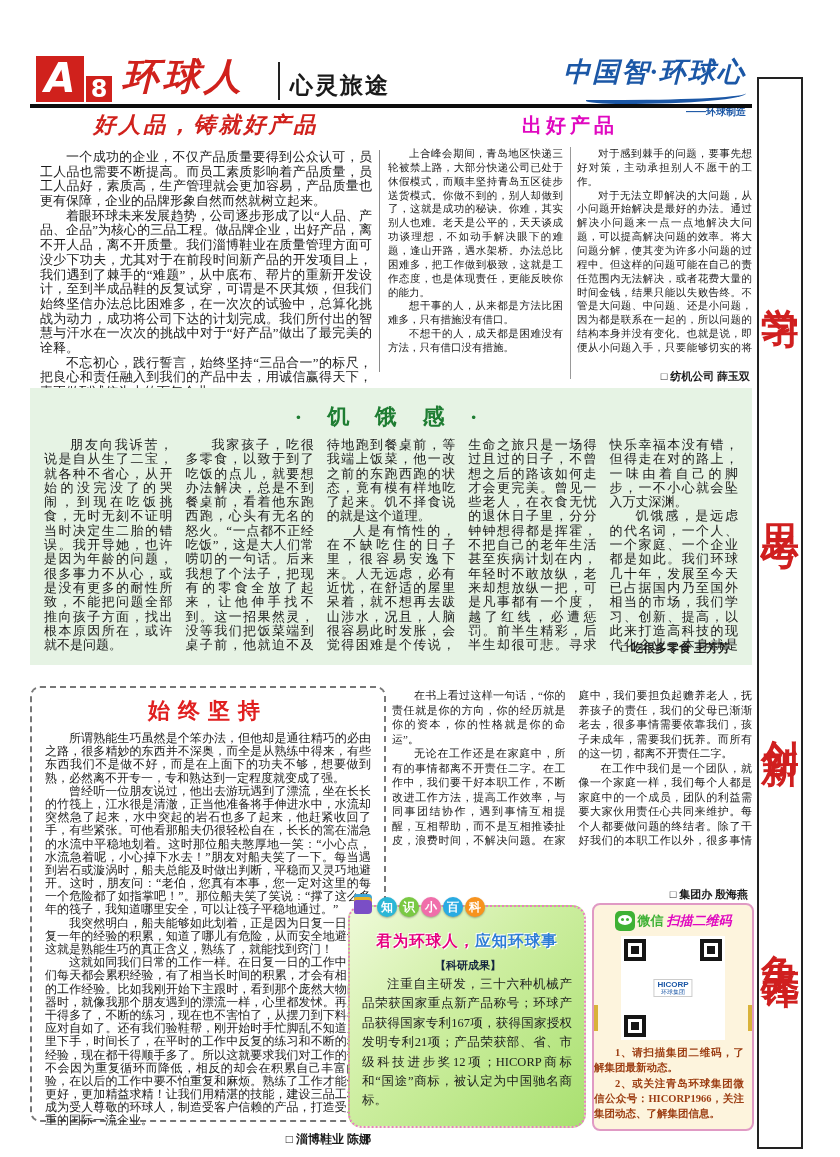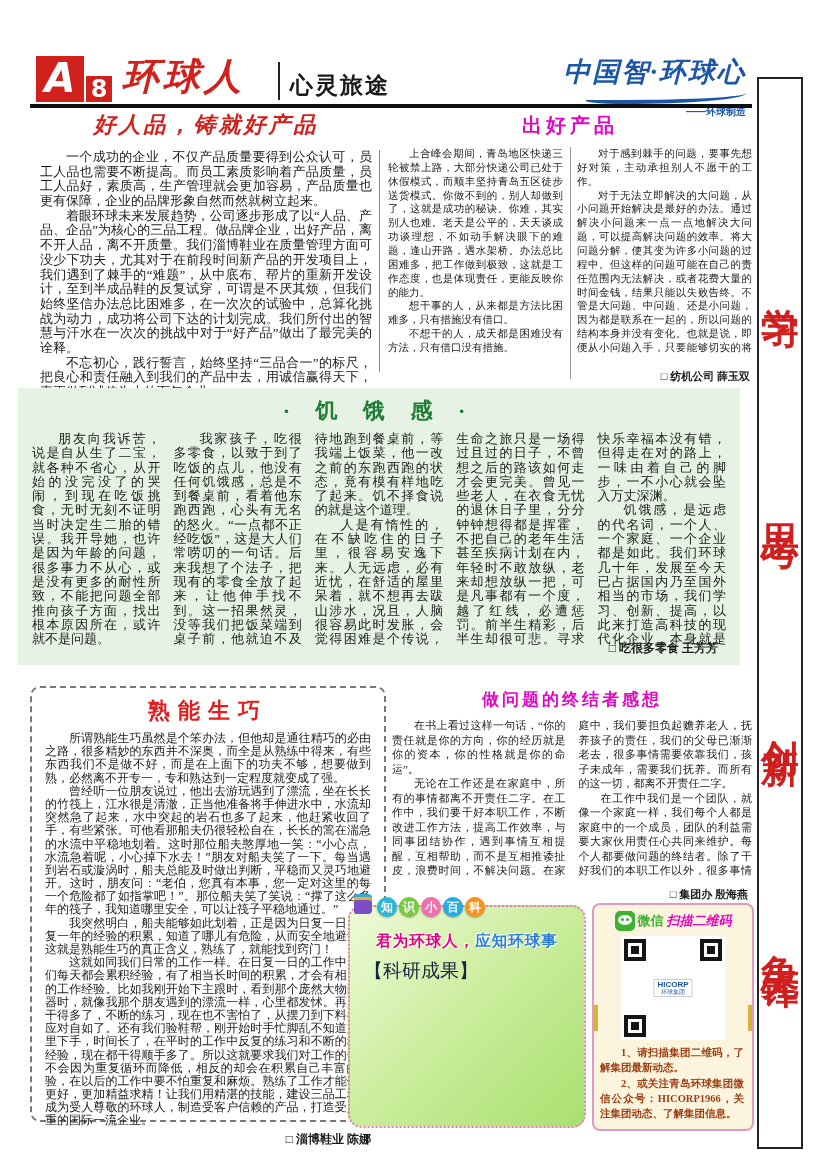--- a/index.html
+++ b/index.html
@@ -42,22 +42,22 @@
 
   
   .art2{position:absolute;left:388px;top:112px;width:364px;height:268px;}
   .t-mag{margin:0 0 8px 0;text-align:center;color:#e008c0;font-size:20px;font-weight:900;
          font-family:"Liberation Sans",sans-serif;letter-spacing:4px;}
   .art2 .bodytxt{column-count:2;column-gap:14px;column-rule:1px solid #999;
                  font-size:10.5px;line-height:1.32;height:232px;overflow:hidden;}
   .art2 .byline{position:absolute;right:2px;bottom:-4px;font-size:11px;}
 
   
-  .hunger{position:absolute;left:18px;top:388px;width:722px;height:277px;
-          background:#e6f3e4;box-sizing:border-box;padding:6px 14px;}
+  .hunger{position:absolute;left:30px;top:388px;width:722px;height:277px;
+          background:#e6f3e4;box-sizing:border-box;padding:12px 14px;}
   .t-green{margin:2px 0 6px 0;text-align:center;color:#1e7d32;font-size:22px;
            font-weight:900;letter-spacing:10px;}
   .hunger .bodytxt{column-count:5;column-gap:13px;font-size:13px;line-height:1.1;
                    height:222px;overflow:hidden;}
   .hunger .byline{position:absolute;right:22px;bottom:8px;font-size:12px;}
 
   
   .practice{position:absolute;left:30px;top:686px;width:356px;height:436px;
             box-sizing:border-box;border:2px dashed #777;border-radius:10px;
             padding:8px 13px;background:#fff;}
@@ -82,21 +82,21 @@
   .badge-row{position:absolute;left:4px;top:-10px;display:flex;align-items:center;gap:2px;}
   .book-icon{width:18px;height:14px;background:#7a4ec6;border-radius:2px 4px 4px 2px;
              box-shadow:0 -3px 0 #e6b42c,0 -6px 0 #3ea6d6;margin-right:3px;}
   .badge-c{width:20px;height:20px;border-radius:50%;color:#fff;font-weight:900;font-size:12px;
            display:flex;align-items:center;justify-content:center;
            font-family:"Liberation Sans",sans-serif;box-shadow:0 1px 2px rgba(0,0,0,.3);}
   .k-title{margin:0 0 6px 0;text-align:center;font-size:15.5px;font-weight:900;letter-spacing:1px;
            text-shadow:1px 1px 0 #fff,-1px -1px 0 #fff;}
   .kt1{color:#e6007e;}
   .kt2{color:#2e7dd6;}
-  .k-label{font-weight:400;font-size:19px;color:#14263f;margin:2px 0 2px 2px;}
+  .k-label{font-weight:700;font-size:11px;color:#14263f;margin:2px 0 2px 2px;text-align:center;}
   .k-body{font-size:12.5px;line-height:1.55;color:#1d1d1d;}
 
   
   .qrbox{position:absolute;left:592px;top:903px;width:162px;height:228px;box-sizing:border-box;
          border:2px solid #e09ac4;border-radius:8px;background:#fdf4dd;z-index:3;overflow:hidden;}
   .qr-header{display:flex;align-items:center;justify-content:center;gap:3px;margin-top:6px;}
   .wechat-icon{position:relative;width:20px;height:20px;background:#3eb134;border-radius:5px;flex:0 0 auto;}
   .wechat-icon .bubble{position:absolute;left:3px;top:4px;width:14px;height:10px;background:#fff;
                        border-radius:50%;}
   .wechat-icon .bubble:after{content:"";position:absolute;left:3px;top:3px;width:3px;height:3px;
@@ -110,21 +110,21 @@
   .qr-code .cell{background:#151515;}
   .finder{position:absolute;width:22px;height:22px;background:#fff;border:4px solid #151515;
           box-sizing:border-box;}
   .finder:after{content:"";position:absolute;left:3px;top:3px;width:8px;height:8px;background:#151515;}
   .f1{left:3px;top:3px;} .f2{right:3px;top:3px;} .f3{left:3px;bottom:3px;}
   .qr-label{position:absolute;left:50%;top:50%;transform:translate(-50%,-50%);background:#fff;
             border:1px solid #ccc;padding:1px 3px;display:flex;flex-direction:column;
             align-items:center;line-height:1;}
   .qr-label .l1{color:#1b57a6;font-weight:900;font-size:8px;font-family:"Liberation Sans",sans-serif;}
   .qr-label .l2{color:#1b57a6;font-size:6px;}
-  .qr-notes{padding:6px 8px 0 6px;}
+  .qr-notes{padding:6px 8px 0 0;}
   .qr-note{margin:0 0 2px 0;text-indent:2em;text-align:justify;font-size:10.5px;line-height:1.4;
            color:#9c3d12;font-weight:bold;}
   .tab{position:absolute;width:5px;height:26px;background:#d9b23a;top:100px;}
   .tab-l{left:-1px;} .tab-r{right:-1px;}
 
   
   .side-banner{position:absolute;left:757px;top:77px;width:46px;height:1072px;
                box-sizing:border-box;border:2px solid #222;background:#fff;
                display:flex;flex-direction:column;align-items:center;justify-content:space-evenly;}
   .side-word{writing-mode:vertical-rl;color:#d01f1f;font-weight:900;font-size:38px;
@@ -172,41 +172,40 @@
         <p class="para">对于感到棘手的问题，要事先想好对策，主动承担别人不愿干的工作。</p>
         <p class="para">对于无法立即解决的大问题，从小问题开始解决是最好的办法。通过解决小问题来一点一点地解决大问题，可以提高解决问题的效率。将大问题分解，使其变为许多小问题的过程中。但这样的问题可能在自己的责任范围内无法解决，或者花费大量的时间金钱，结果只能以失败告终。不管是大问题、中问题、还是小问题，因为都是联系在一起的，所以问题的结构本身并没有变化。也就是说，即便从小问题入手，只要能够切实的将其解决，那么中问题大问题终将得到解决。</p>
       </div>
     <div class="byline">□ 纺机公司 薛玉双</div>
   </article>
 
   <section class="hunger">
     <h2 class="t-green">· 饥 饿 感 ·</h2>
     <div class="bodytxt">
         <p class="para">朋友向我诉苦，说是自从生了二宝，就各种不省心，从开始的没完没了的哭闹，到现在吃饭挑食，无时无刻不证明当时决定生二胎的错误。我开导她，也许是因为年龄的问题，很多事力不从心，或是没有更多的耐性所致，不能把问题全部推向孩子方面，找出根本原因所在，或许就不是问题。</p>
-        <p class="para">我家孩子，吃很多零食，以致于到了吃饭的点儿，他没有任何饥饿感，总是不到餐桌前，看着他东跑西跑，心头有无名的怒火。“一点都不正经吃饭”，这是大人们常唠叨的一句话。后来我想了个法子，把现有的零食全放了起来，让他伸手找不到。这一招果然灵，没等我们把饭菜端到桌子前，他就迫不及待地跑到餐桌前，等我端上饭菜，他一改之前的东跑西跑的状态，竟有模有样地吃了起来。饥不择食说的就是这个道理。</p>
+        <p class="para">我家孩子，吃很多零食，以致于到了吃饭的点儿，就要想办法解决，总是不到餐桌前，看着他东跑西跑，心头有无名的怒火。“一点都不正经吃饭”，这是大人们常唠叨的一句话。后来我想了个法子，把现有的零食全放了起来，让他伸手找不到。这一招果然灵，没等我们把饭菜端到桌子前，他就迫不及待地跑到餐桌前，等我端上饭菜，他一改之前的东跑西跑的状态，竟有模有样地吃了起来。饥不择食说的就是这个道理。</p>
         <p class="para">人是有惰性的，在不缺吃住的日子里，很容易安逸下来。人无远虑，必有近忧，在舒适的屋里呆着，就不想再去跋山涉水，况且，人脑很容易此时发胀，会觉得困难是个传说，生命之旅只是一场得过且过的日子，不曾想之后的路该如何走才会更完美。曾见一些老人，在衣食无忧的退休日子里，分分钟钟想得都是挥霍，不把自己的老年生活甚至疾病计划在内，年轻时不敢放纵，老来却想放纵一把，可是凡事都有一个度，越了红线，必遭惩罚。前半生精彩，后半生却很可悲。寻求快乐幸福本没有错，但得走在对的路上，一味由着自己的脚步，一不小心就会坠入万丈深渊。</p>
         <p class="para">饥饿感，是远虑的代名词，一个人、一个家庭、一个企业都是如此。我们环球几十年，发展至今天已占据国内乃至国外相当的市场，我们学习、创新、提高，以此来打造高科技的现代化企业，本身就是一种发展。可总有那么一些人，钱包鼓了，小日子红火了，有些细节就不在乎了，该节约的不节约了，该精细加工的变成了粗加工了，虽再三强调产品的质量，也已经不当回事了。君不见马有失蹄人有失手，一个小小的疏忽就有可能失去半壁江山，我们曾经的荣誉就会毁于一旦。积累资源也许需要十年的时间，而失去资源有可能会是一个瞬间，不拘小节，忽视细节，必定会给企业带来不可估量的损失。</p>
         <p class="para">饭要七分饱，身体才会好。人需要一个大目标，那是我们奋进的方向，没有了方向，就容易偷懒，容易左摇右摆，失去前进的动力。但是更重要的是需要一个一个的小目标，目标太遥远，容易失去信心，小目标就像一个个伸手可摘到的桃子，努力可得。在完成一个又一个目标的最后，大目标就很容易实现了。</p>
       </div>
     <div class="byline">□ 吃很多零食 王芳芳</div>
   </section>
 
   <section class="practice">
-    <h2 class="t-red2">熟能生巧</h2>
+    <h2 class="t-red2">始终坚持</h2>
     <div class="bodytxt">
         <p class="para">所谓熟能生巧虽然是个笨办法，但他却是通往精巧的必由之路，很多精妙的东西并不深奥，而全是从熟练中得来，有些东西我们不是做不好，而是在上面下的功夫不够，想要做到熟，必然离不开专一，专和熟达到一定程度就变成了强。</p>
         <p class="para">曾经听一位朋友说过，他出去游玩遇到了漂流，坐在长长的竹筏上，江水很是清澈，正当他准备将手伸进水中，水流却突然急了起来，水中突起的岩石也多了起来，他赶紧收回了手，有些紧张。可他看那船夫仍很轻松自在，长长的篙在湍急的水流中平稳地划着。这时那位船夫憨厚地一笑：“小心点，水流急着呢，小心掉下水去！”朋友对船夫笑了一下。每当遇到岩石或漩涡时，船夫总能及时做出判断，平稳而又灵巧地避开。这时，朋友问：“老伯，您真有本事，您一定对这里的每一个危险都了如指掌吧！”。那位船夫笑了笑说：“撑了这么多年的筏子，我知道哪里安全，可以让筏子平稳地通过。”</p>
         <p class="para">我突然明白，船夫能够如此划着，正是因为日复一日，年复一年的经验的积累，知道了哪儿有危险，从而安全地避让，这就是熟能生巧的真正含义，熟练了，就能找到窍门！</p>
         <p class="para">这就如同我们日常的工作一样。在日复一日的工作中，我们每天都会累积经验，有了相当长时间的积累，才会有相当足的工作经验。比如我刚开始下主跟时，看到那个庞然大物的机器时，就像我那个朋友遇到的漂流一样，心里都发怵。再后来干得多了，不断的练习，现在也不害怕了，从摆刀到下料都能应对自如了。还有我们验鞋帮，刚开始时手忙脚乱不知道从哪里下手，时间长了，在平时的工作中反复的练习和不断的积累经验，现在都干得顺手多了。所以这就要求我们对工作的热情不会因为重复循环而降低，相反的却会在积累自己丰富的经验，在以后的工作中要不怕重复和麻烦。熟练了工作才能做的更好，更加精益求精！让我们用精湛的技能，建设三品工程，成为受人尊敬的环球人，制造受客户信赖的产品，打造受人尊重的国际一流企业。</p>
       </div>
     <div class="byline">□ 淄博鞋业 陈娜</div>
   </section>
 
   <article class="terminator">
-    <h2 class="t-mag2">做问题的终结者感想</h2>
     <div class="bodytxt">
         <p class="para">在书上看过这样一句话，“你的责任就是你的方向，你的经历就是你的资本，你的性格就是你的命运”。</p>
         <p class="para">无论在工作还是在家庭中，所有的事情都离不开责任二字。在工作中，我们要干好本职工作，不断改进工作方法，提高工作效率，与同事团结协作，遇到事情互相提醒，互相帮助，而不是互相推诿扯皮，浪费时间，不解决问题。在家庭中，我们要担负起赡养老人，抚养孩子的责任，我们的父母已渐渐老去，很多事情需要依靠我们，孩子未成年，需要我们抚养。而所有的这一切，都离不开责任二字。</p>
         <p class="para">在工作中我们是一个团队，就像一个家庭一样，我们每个人都是家庭中的一个成员，团队的利益需要大家伙用责任心共同来维护。每个人都要做问题的终结者。除了干好我们的本职工作以外，很多事情不要把责任分得那么清楚，遇到问题，问题到了我们这儿，就要想办法解决，而不是“事不关己，高高挂起”。只有这样，我们的团队才会越来越好。</p>
       </div>
     <div class="byline">□ 集团办 殷海燕</div>
   </article>
 
   <section class="knowledge">
     <div class="badge-row">
@@ -214,20 +213,21 @@
       <span class="badge-c" style="background:#2bb7d6">知</span>
       <span class="badge-c" style="background:#7ac943">识</span>
       <span class="badge-c" style="background:#f06eaa">小</span>
       <span class="badge-c" style="background:#29abe2">百</span>
       <span class="badge-c" style="background:#f7931e">科</span>
     </div>
     <h3 class="k-title">
       <span class="kt1">君为环球人，</span><span class="kt2">应知环球事</span>
     </h3>
     <div class="k-label">【科研成果】</div>
+    <p class="k-body para">注重自主研发，三十六种机械产品荣获国家重点新产品称号；环球产品获得国家专利167项，获得国家授权发明专利21项；产品荣获部、省、市级科技进步奖12项；HICORP商标和“国途”商标，被认定为中国驰名商标。</p>
   </section>
 
   <section class="qrbox">
     <div class="qr-header">
       <span class="wechat-icon">
           <span class="bubble"></span>
         </span>
       <span class="qh1">微信</span>
       <span class="qh2">扫描二维码</span>
     </div>

